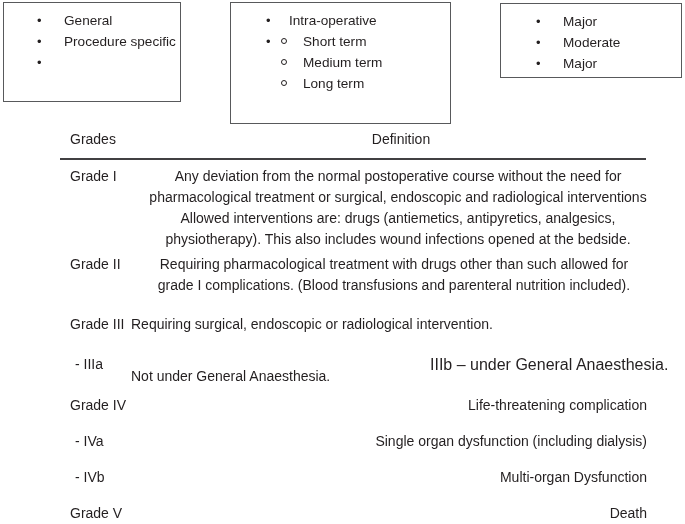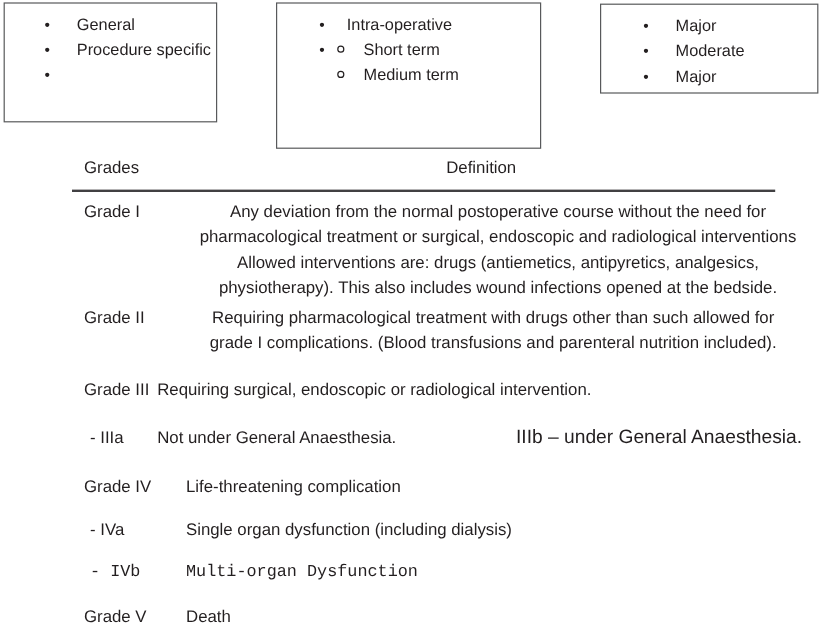--- a/index.html
+++ b/index.html
@@ -141,34 +141,34 @@
     font-size: 14px;
     line-height: 21px;
     white-space: nowrap;
   }
   .row .grade-def {
     position: absolute;
     top: 0;
     font-size: 14px;
     line-height: 21px;
   }
-  .def-center  { left: 155px; width: 492px; text-align: left; }
+  .def-center  { left: 155px; width: 492px; text-align: right; }
   .def-left    { left: 155px; width: 492px; text-align: left; }
-  .def-block   { left: 148px; width: 500px; text-align: center; margin-left: 17px; }
+  .def-block   { left: 148px; width: 500px; text-align: center; }
 
   .lbl-main { left: 70px; }
   .lbl-sub  { left: 75px; }
 
   .row-pair {
     position: relative;
   }
   .pair-a {
     position: absolute;
     left: 131px;
-    top: 0;
+    top: 12px;
     font-size: 14px;
     line-height: 21px;
   }
   .pair-b {
     position: absolute;
     left: 430px;
     top: 0;
     font-size: 16px;
     line-height: 21px;
   }
@@ -203,20 +203,24 @@
     </li>
   </ul>
   <ul class="sublist">
     <li>
       <span class="hbullet"></span>
       <span>Short term</span>
     </li>
     <li>
       <span class="hbullet"></span>
       <span>Medium term</span>
+    </li>
+    <li>
+      <span class="hbullet"></span>
+      <span>Long term</span>
     </li>
   </ul>
 </div>
 
 <div class="box" id="box-severity">
   <ul class="blist">
     <li>
       <span class="bullet">•</span>
       <span class="ltxt">Major</span>
     </li>
@@ -265,21 +269,21 @@
     <div class="row" style="height:36px;">
       <div class="grade-label lbl-main">Grade IV</div>
       <div class="grade-def def-center">Life-threatening complication</div>
     </div>
 
     <div class="row" style="height:36px;">
       <div class="grade-label lbl-sub">- IVa</div>
       <div class="grade-def def-center">Single organ dysfunction (including dialysis)</div>
     </div>
 
-    <div class="row" style="height:36px;font-family:Liberation Mono, monospace;">
+    <div class="row" style="height:36px;">
       <div class="grade-label lbl-sub">- IVb</div>
       <div class="grade-def def-center">Multi-organ Dysfunction</div>
     </div>
 
     <div class="row" style="height:30px;">
       <div class="grade-label lbl-main">Grade V</div>
       <div class="grade-def def-center">Death</div>
     </div>
 
   </div>

